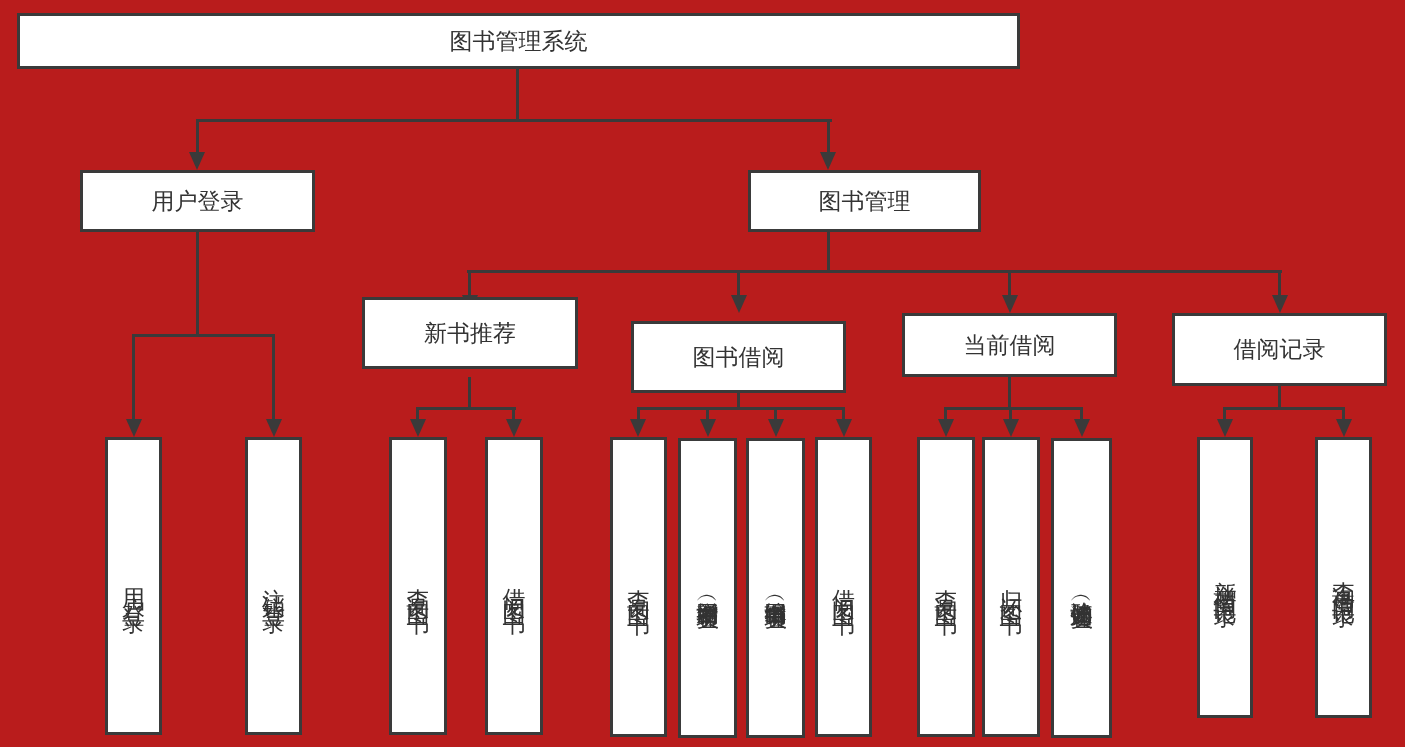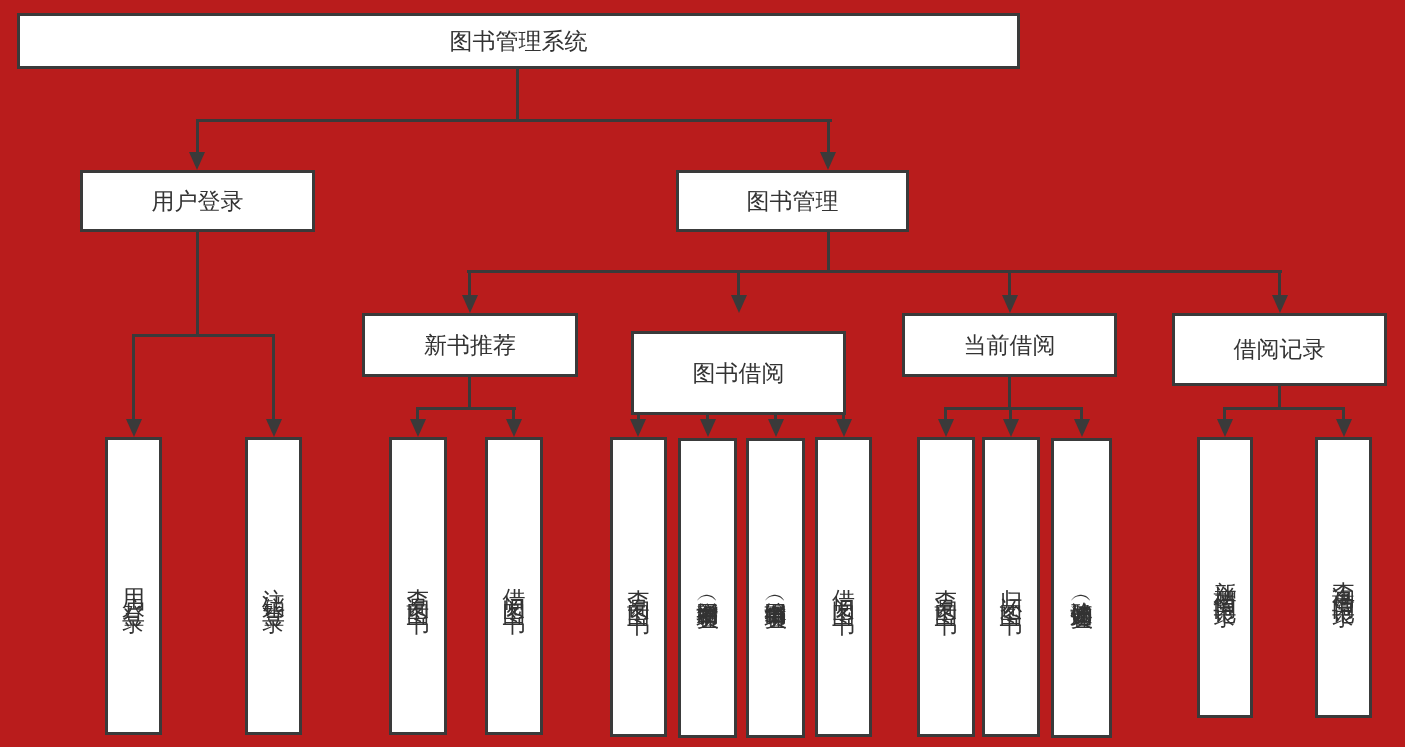--- a/index.html
+++ b/index.html
@@ -31,24 +31,24 @@
   }
 </style>
 </head>
 <body>
 
 <div id="stage">
 
   <div class="box" style="left:17px;top:13px;width:1003px;height:56px">图书管理系统</div>
 
   <div class="box" style="left:80px;top:170px;width:235px;height:62px">用户登录</div>
-  <div class="box" style="left:676px;top:170px;width:233px;height:62px">图书管理</div>
+  <div class="box" style="left:748px;top:170px;width:233px;height:62px">图书管理</div>
 
-  <div class="box" style="left:362px;top:313px;width:216px;height:64px">新书推荐</div>
-  <div class="box" style="left:631px;top:331px;width:215px;height:84px">图书借阅</div>
+  <div class="box" style="left:362px;top:297px;width:216px;height:72px">新书推荐</div>
+  <div class="box" style="left:631px;top:321px;width:215px;height:72px">图书借阅</div>
   <div class="box" style="left:902px;top:313px;width:215px;height:64px">当前借阅</div>
   <div class="box" style="left:1172px;top:313px;width:215px;height:73px">借阅记录</div>
 
   <div class="box leaf" style="left:105px;top:437px;width:57px;height:298px">用户登录</div>
   <div class="box leaf" style="left:245px;top:437px;width:57px;height:298px">注销登录</div>
 
   <div class="box leaf" style="left:389px;top:437px;width:58px;height:298px">查询图书</div>
   <div class="box leaf" style="left:485px;top:437px;width:58px;height:298px">借阅图书</div>
 
   <div class="box leaf" style="left:610px;top:437px;width:57px;height:300px">查询图书</div>

